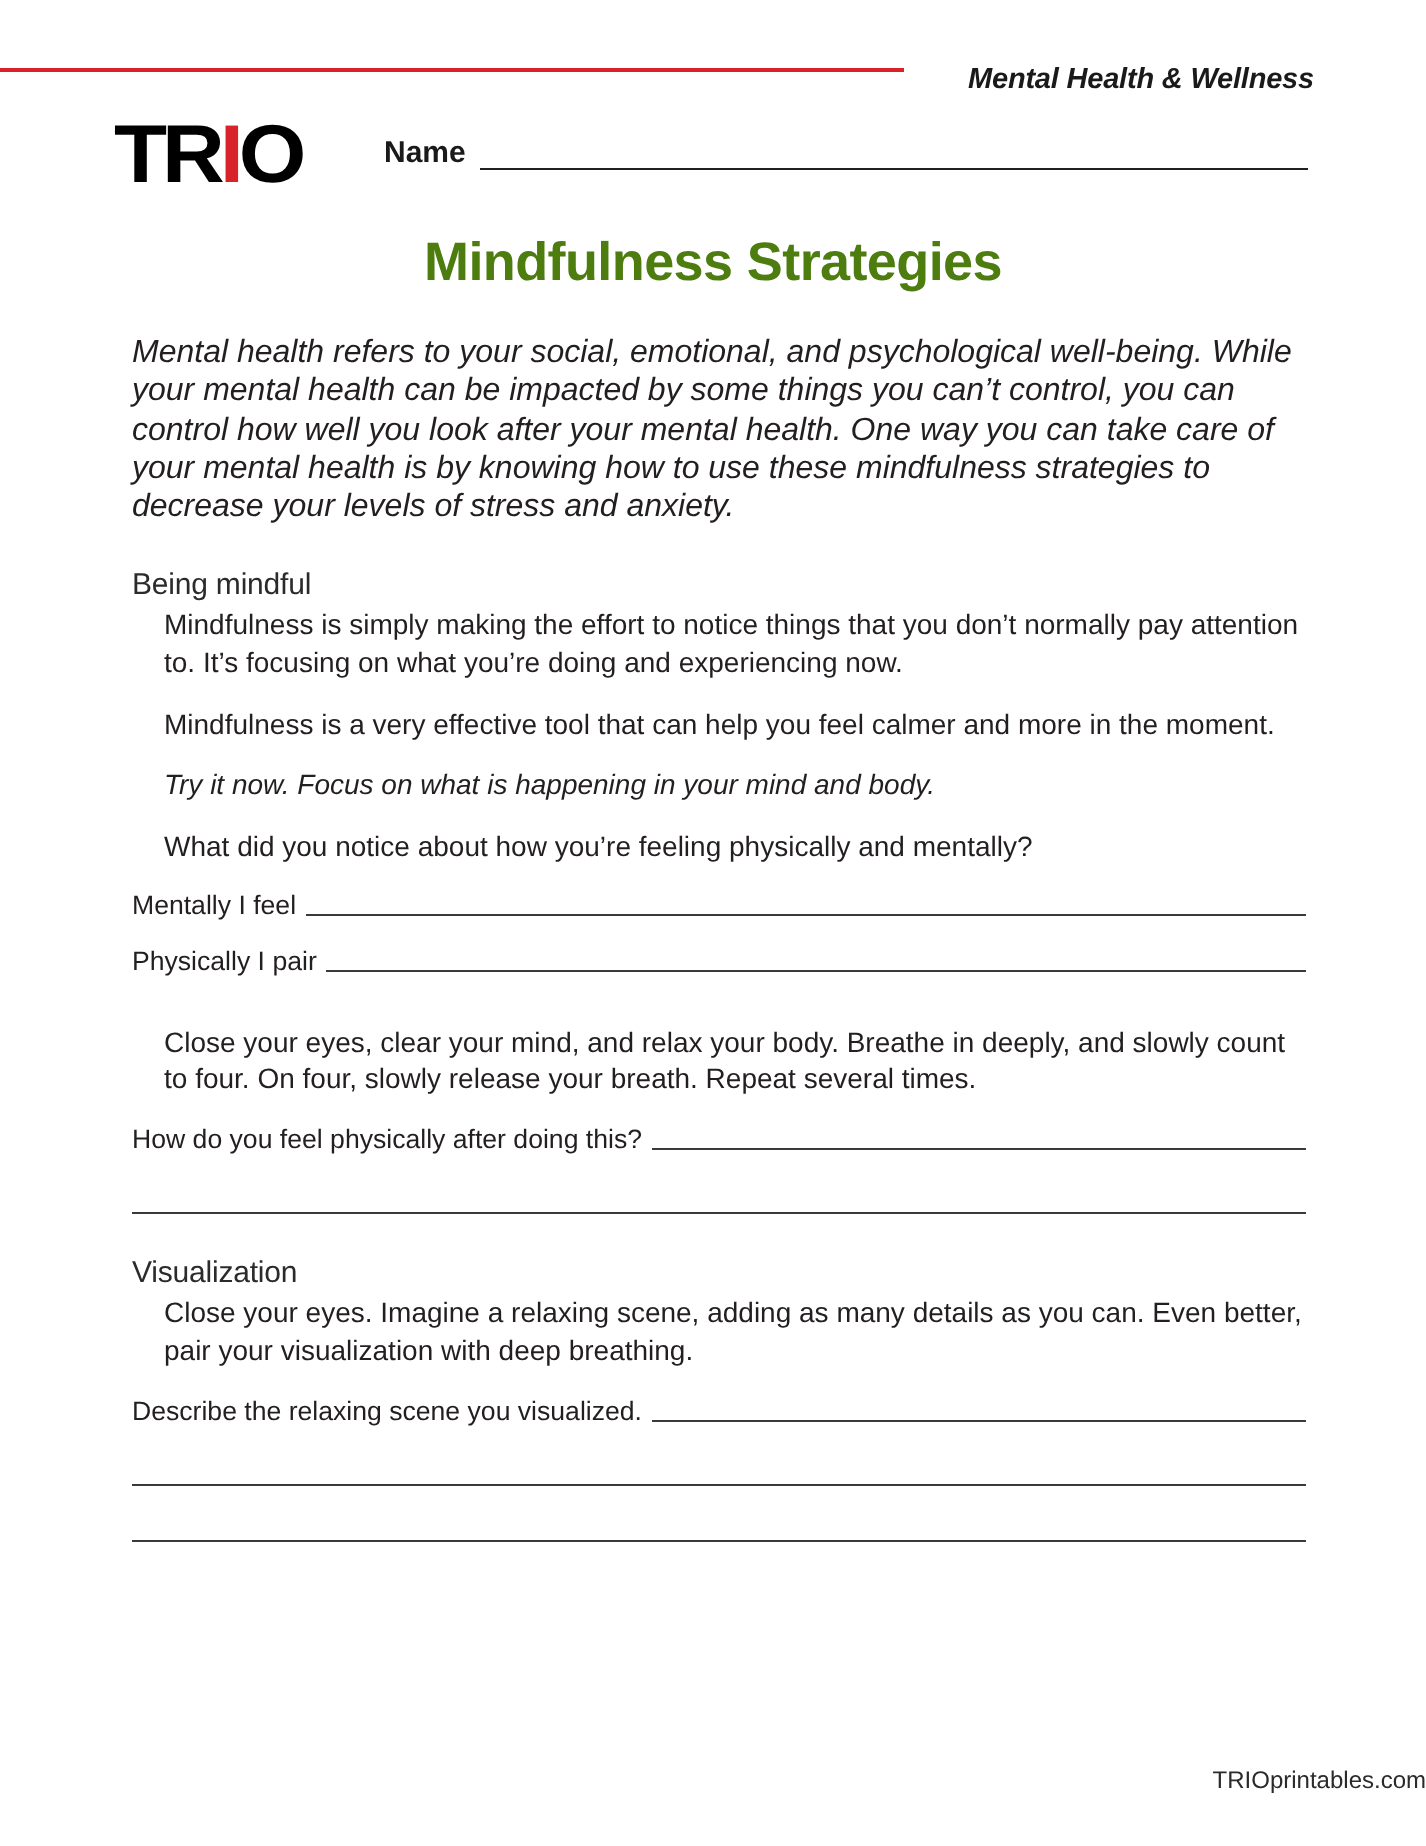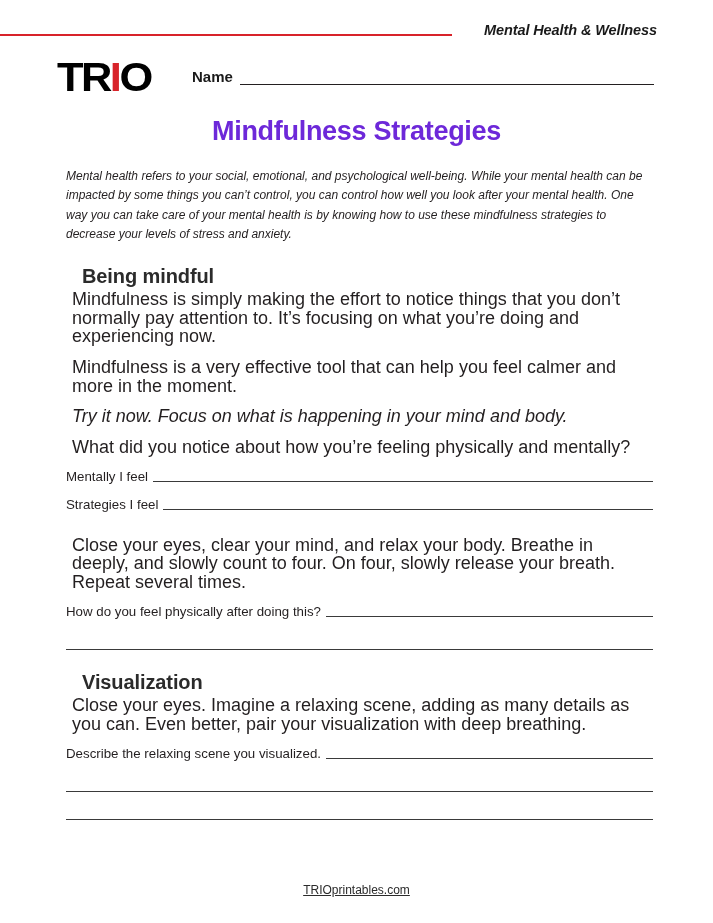--- a/index.html
+++ b/index.html
@@ -25,21 +25,21 @@
     position: absolute;
     left: 0;
     top: 34px;
     width: 452px;
     height: 2px;
     background: #d8232a;
   }
   .header-kicker {
     position: absolute;
     right: 56px;
-    top: 22px;
+    top: 32px;
     font-size: 14.5px;
     font-weight: bold;
     font-style: italic;
     color: #1a1a1a;
     letter-spacing: -0.1px;
     white-space: nowrap;
   }
 
   
   .brand-row {
@@ -85,51 +85,51 @@
     border-bottom: 1.3px solid #231f20;
     height: 15px;
   }
 
   
   .title {
     margin: 14px 0 0 0;
     text-align: center;
     font-size: 27px;
     font-weight: bold;
-    color: #6d28d9;
+    color: #4d7c0f;
     letter-spacing: -0.3px;
   }
 
   
   .sheet {
     padding: 0 60px 0 66px;
   }
   .intro {
     margin-top: 20px;
-    font-size: 12px;
+    font-size: 16px;
     font-style: italic;
     line-height: 19.3px;
     color: #231f20;
     text-align: left;
   }
 
   .section {
     margin-top: 21px;
   }
   .section-heading {
-    font-size: 20px;
-    font-weight: bold;
+    font-size: 15px;
+    font-weight: normal;
     color: #2b2b2b;
-    margin: 0 0 2px 16px;
+    margin: 0 0 2px 0;
     letter-spacing: -0.1px;
   }
   .para {
-    font-size: 18px;
+    font-size: 14px;
     line-height: 18.6px;
-    margin: 0 0 12px 6px;
+    margin: 0 0 12px 16px;
     color: #231f20;
   }
   .para.italic {
     font-style: italic;
   }
 
   
   .prompt-row {
     display: flex;
     align-items: flex-start;
@@ -163,24 +163,23 @@
     line-height: 19.3px;
     color: #231f20;
   }
 
   
   .footer {
     position: absolute;
     left: 0;
     right: 0;
     bottom: 26px;
-    text-align: center;
+    text-align: right;
     font-size: 12px;
     color: #2b2b2b;
-    text-decoration: underline;
   }
 </style>
 </head>
 <body>
 
 <div class="header-band">
   <div class="header-rule"></div>
   <div class="header-kicker">Mental Health &amp; Wellness</div>
 </div>
 
@@ -203,21 +202,21 @@
     <p class="para">Mindfulness is simply making the effort to notice things that you don’t normally pay attention to. It’s focusing on what you’re doing and experiencing now.</p>
     <p class="para">Mindfulness is a very effective tool that can help you feel calmer and more in the moment.</p>
     <p class="para italic">Try it now. Focus on what is happening in your mind and body.</p>
     <p class="para">What did you notice about how you’re feeling physically and mentally?</p>
 
     <div class="prompt-row">
       <span class="prompt-text">Mentally I feel</span>
       <span class="prompt-rule"></span>
     </div>
     <div class="prompt-row">
-      <span class="prompt-text">Strategies I feel</span>
+      <span class="prompt-text">Physically I pair</span>
       <span class="prompt-rule"></span>
     </div>
   </div>
 
   <div class="section">
     <p class="para">Close your eyes, clear your mind, and relax your body. Breathe in deeply, and slowly count to four. On four, slowly release your breath. Repeat several times.</p>
 
     <div class="prompt-row">
       <span class="prompt-text">How do you feel physically after doing this?</span>
       <span class="prompt-rule"></span>

